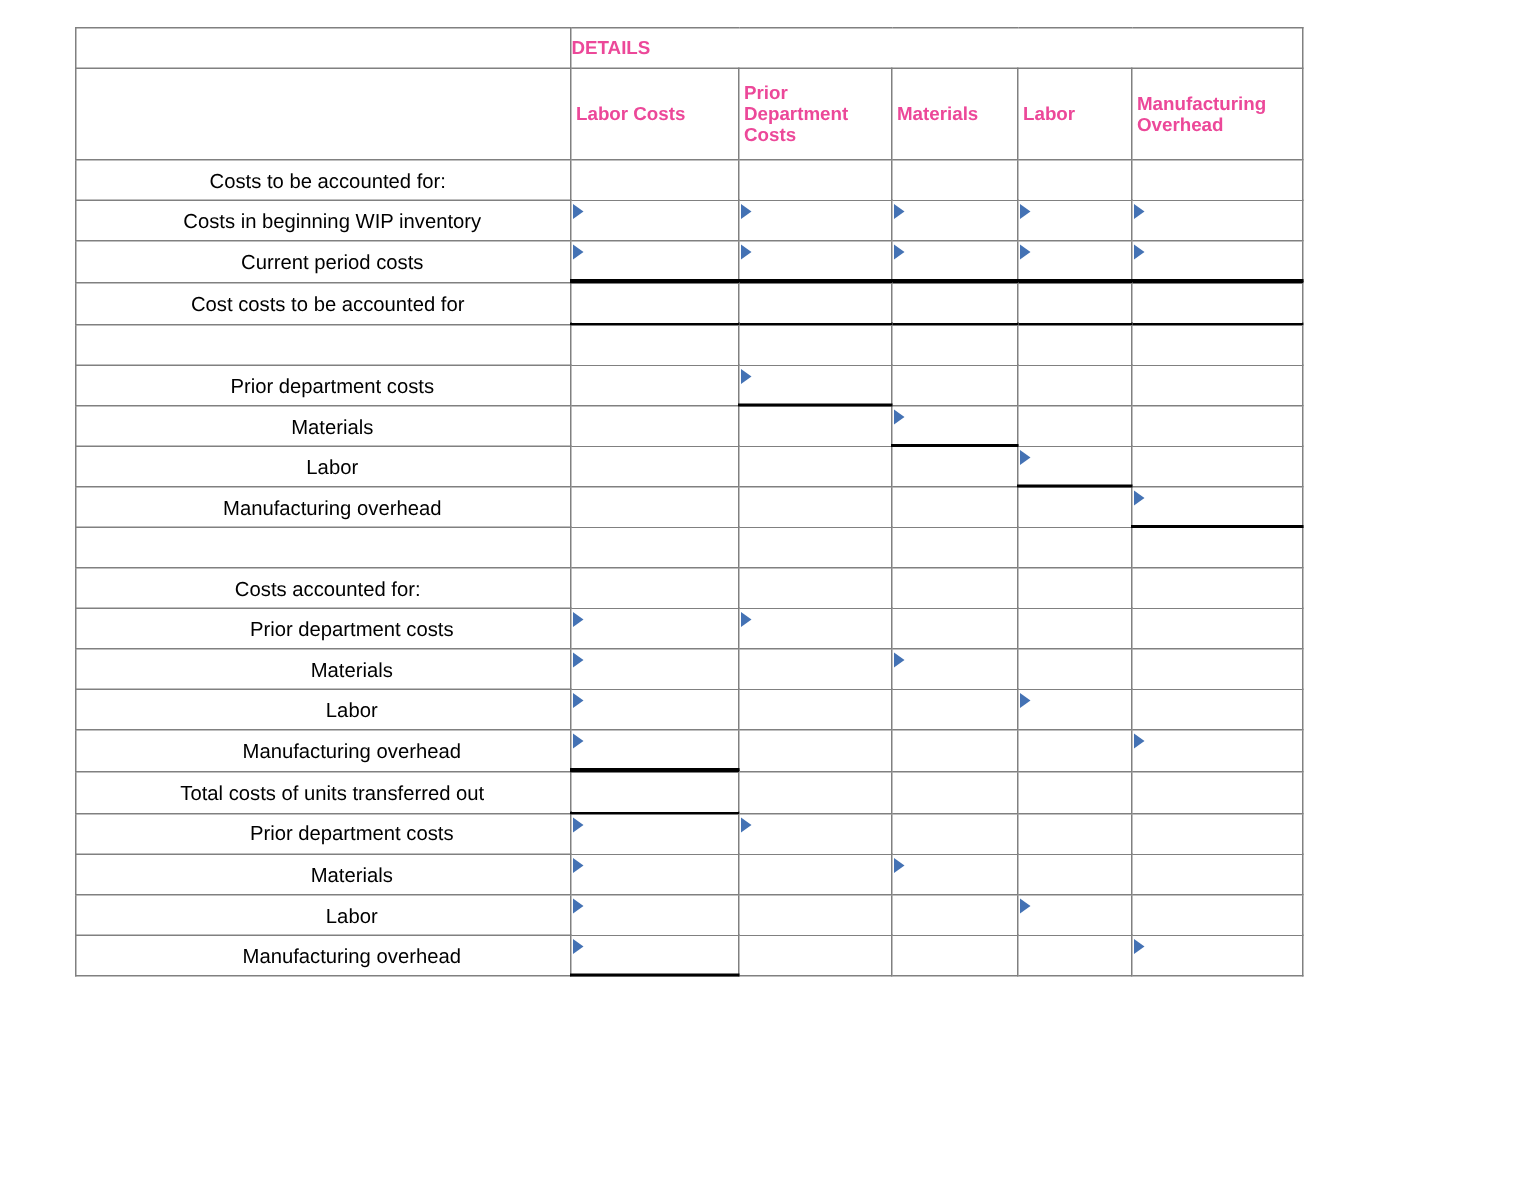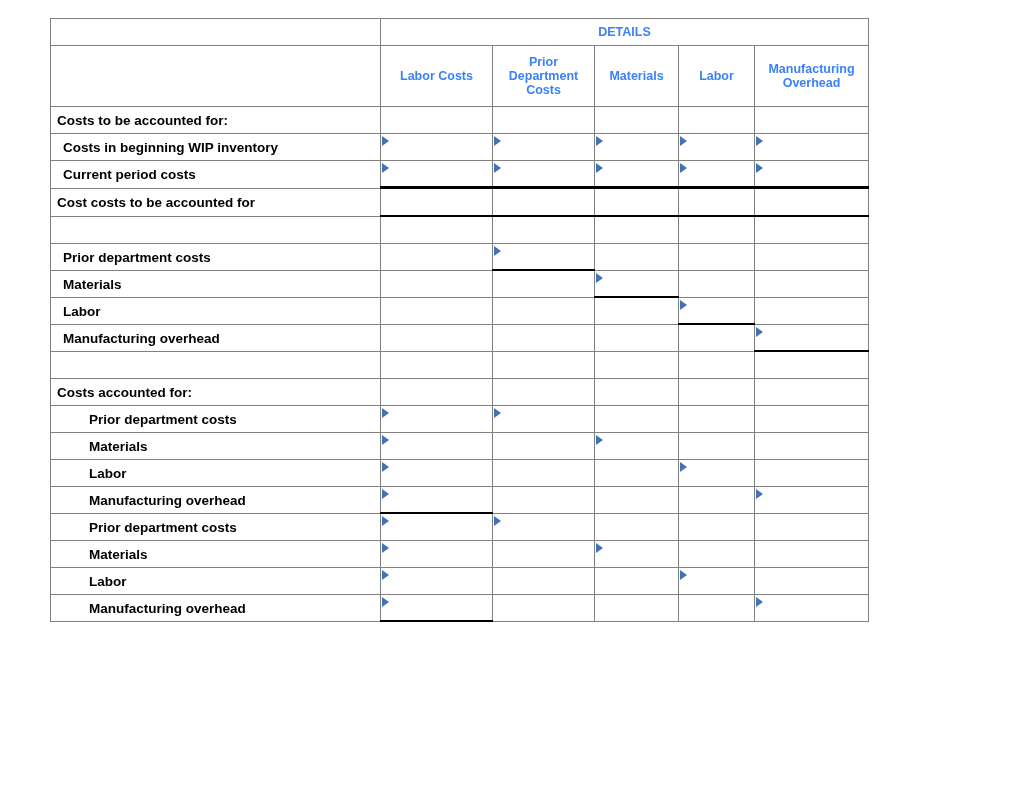--- a/index.html
+++ b/index.html
@@ -44,45 +44,44 @@
     height: 26px;
     vertical-align: middle;
     background: #ffffff;
   }
 
   
   thead th {
     background: #74A9DE;
     font-weight: bold;
     font-size: 12.5px;
-    text-align: center;
-    color: #3b82f6;
+    text-align: left;
+    color: #ec4899;
     line-height: 1.12;
   }
   thead th.details-span {
     height: 26px;
   }
   thead th.blank-corner {
     height: 26px;
   }
   thead th.stub-head {
     height: 56px;
   }
   thead th.col-head {
     height: 56px;
     padding: 2px 3px;
   }
 
   
   td.label {
-    text-align: left;
+    text-align: center;
     white-space: nowrap;
     padding-left: 6px;
     font-size: 13.5px;
-    font-weight: bold;
   }
   td.label.ind0 { padding-left: 6px; }
   td.label.ind1 { padding-left: 12px; }
   td.label.ind2 { padding-left: 38px; }
 
   
   td.val {
     position: relative;
   }
 
@@ -273,20 +272,28 @@
         </tr>
         <tr>
           <td class="label ind2">Manufacturing overhead</td>
           <td class="val mark rule-b"></td>
           <td class="val"></td>
           <td class="val"></td>
           <td class="val"></td>
           <td class="val mark"></td>
         </tr>
         <tr>
+          <td class="label ind1">Total costs of units transferred out</td>
+          <td class="val rule-t rule-bot"></td>
+          <td class="val"></td>
+          <td class="val"></td>
+          <td class="val"></td>
+          <td class="val"></td>
+        </tr>
+        <tr>
           <td class="label ind2">Prior department costs</td>
           <td class="val mark"></td>
           <td class="val mark"></td>
           <td class="val"></td>
           <td class="val"></td>
           <td class="val"></td>
         </tr>
         <tr>
           <td class="label ind2">Materials</td>
           <td class="val mark"></td>

